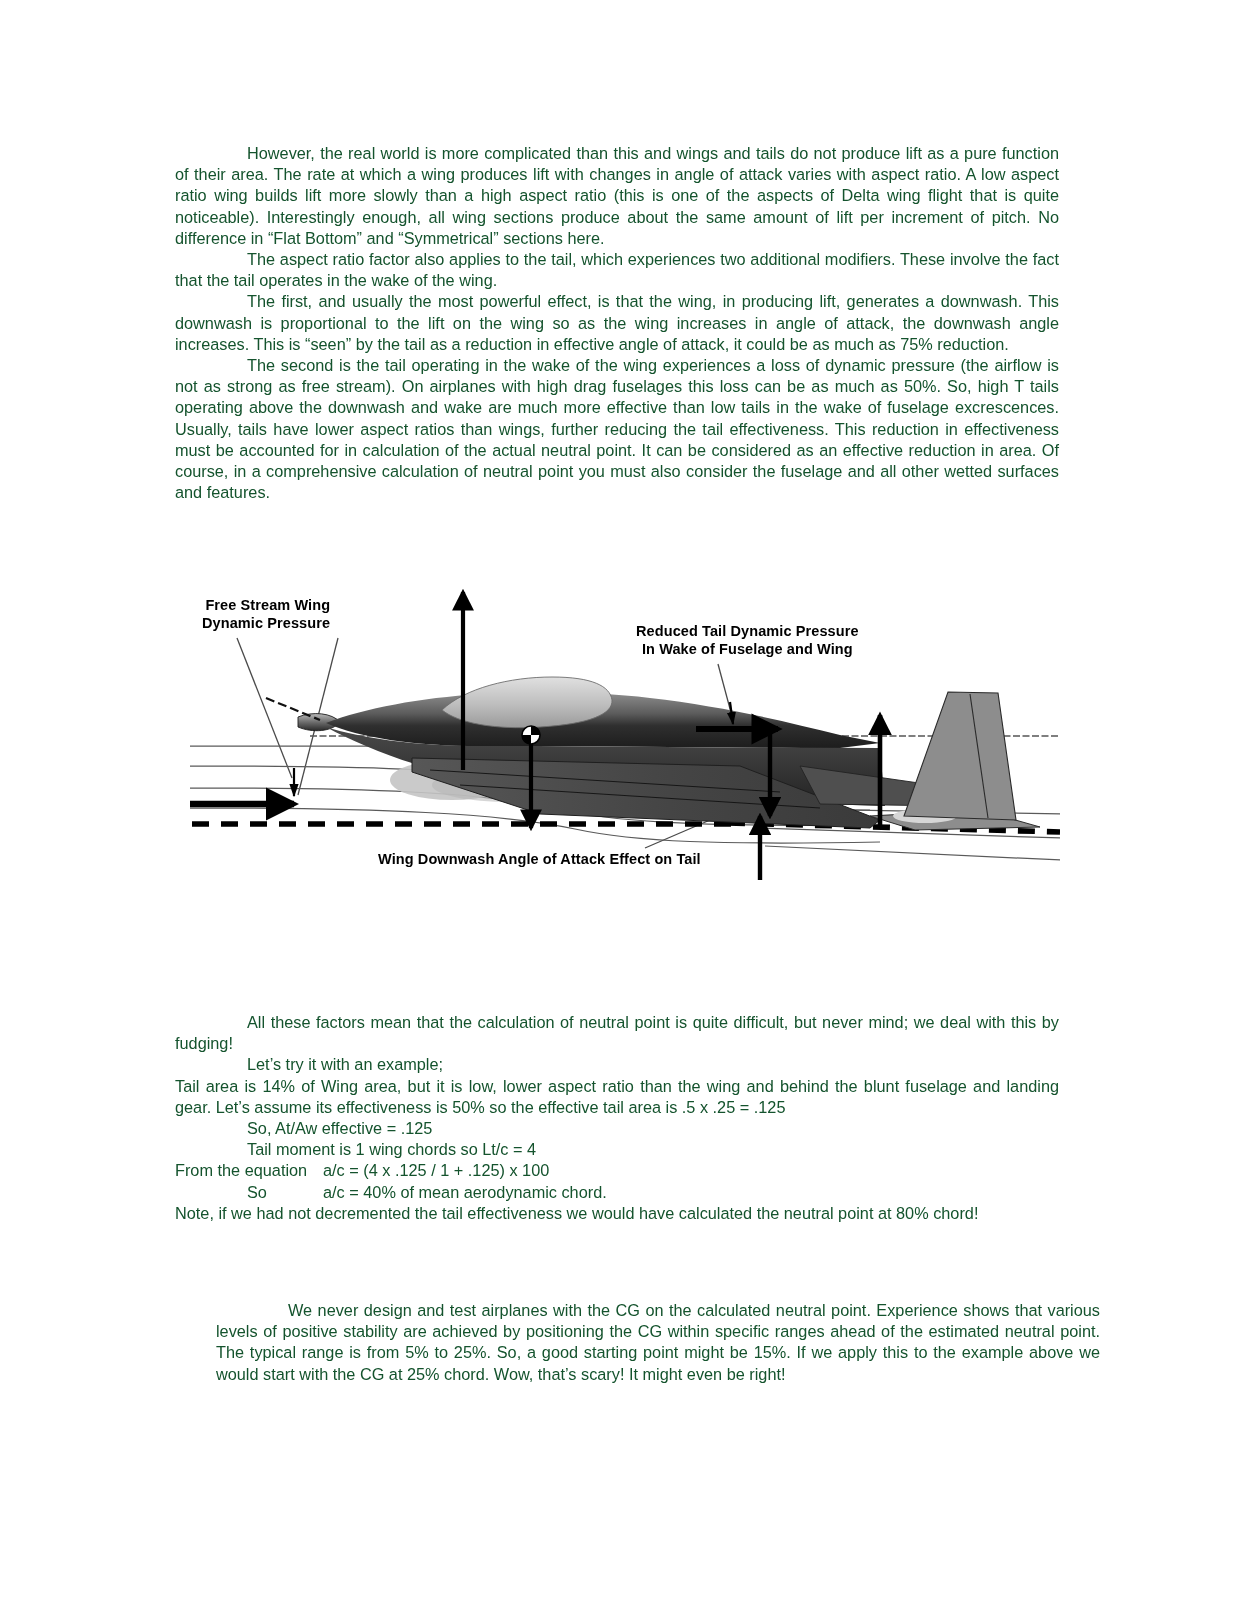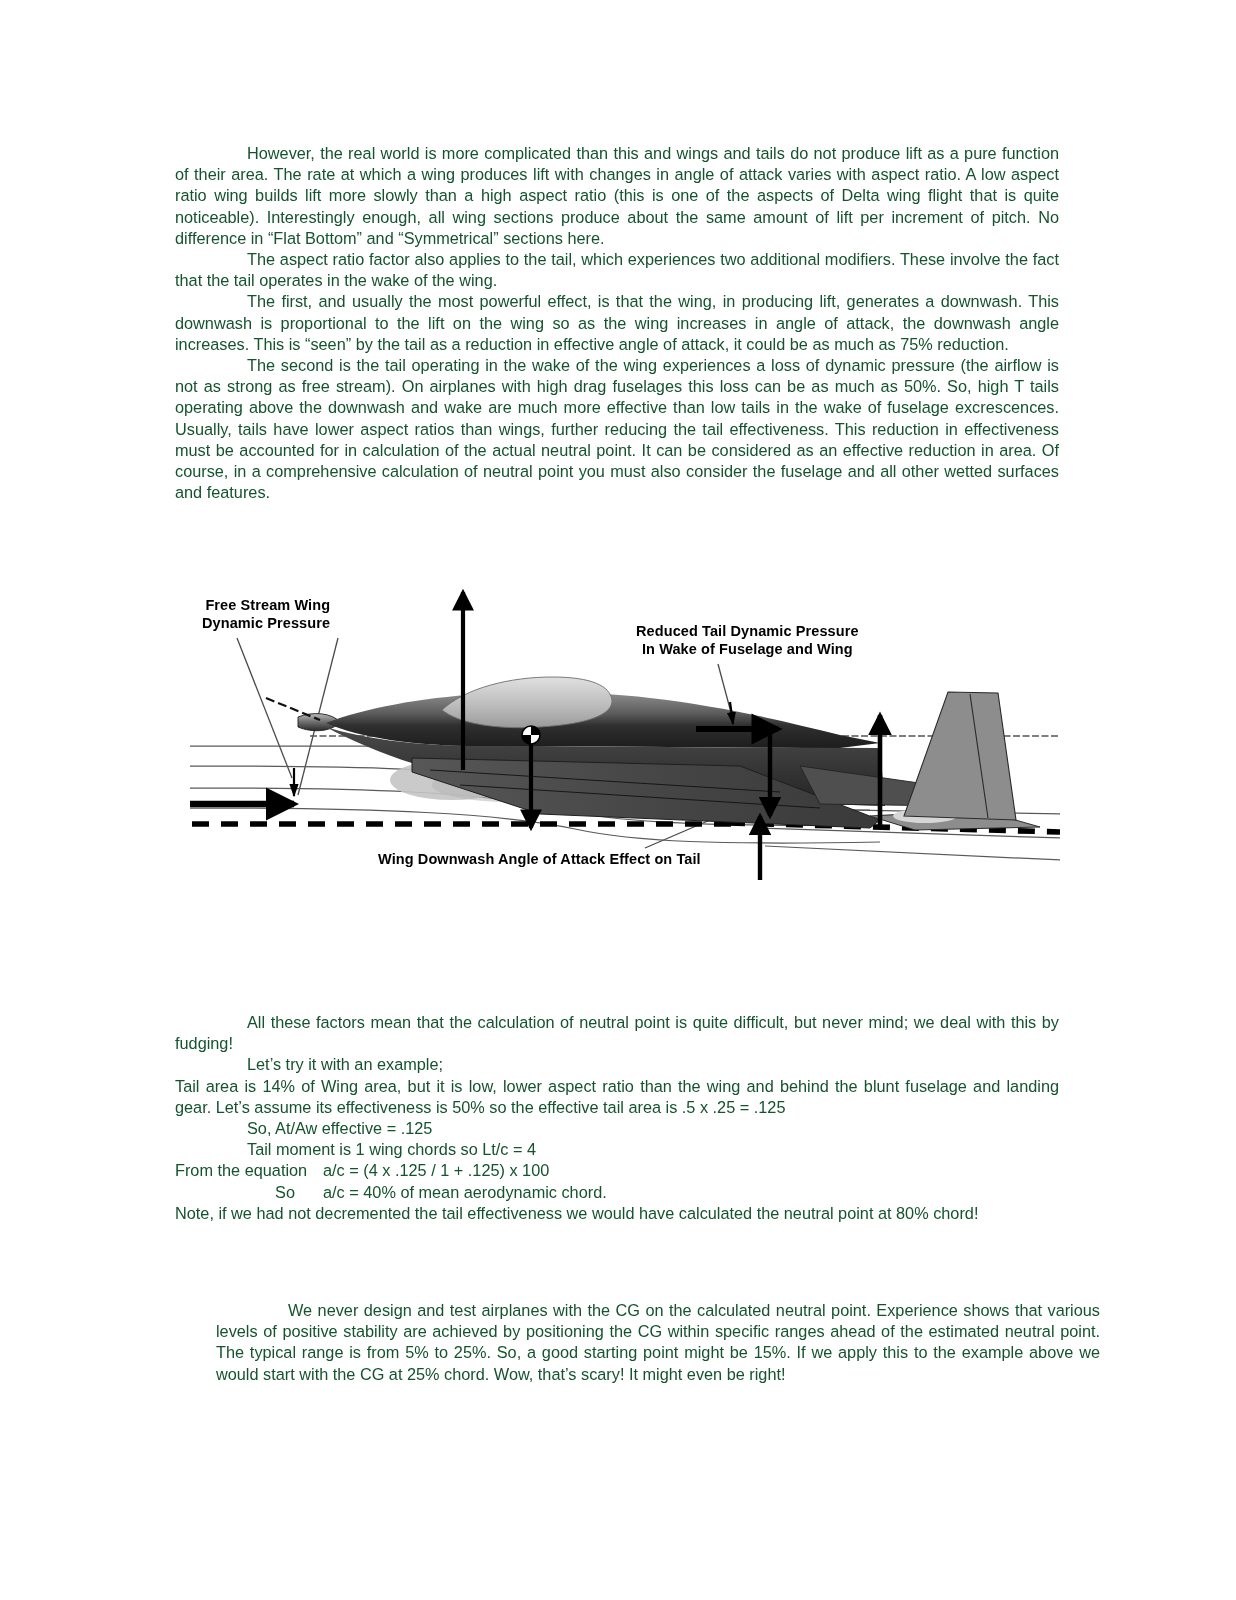--- a/index.html
+++ b/index.html
@@ -240,21 +240,21 @@
   </div>
 
   <div class="textblock" style="top:1012px;">
     <p class="indent">All these factors mean that the calculation of neutral point is quite difficult, but never mind; we deal with this by fudging!</p>
     <p class="indent flush">Let’s try it with an example;</p>
     <p class="noindent">Tail area is 14% of Wing area, but it is low, lower aspect ratio than the wing and behind the blunt fuselage and landing gear.  Let’s assume its effectiveness is 50% so the effective tail area is .5 x .25 = .125</p>
 
     <p class="exline"><span class="tab1"></span><span>So, At/Aw effective = .125</span></p>
     <p class="exline"><span class="tab1"></span><span>Tail moment is 1 wing chords so Lt/c = 4</span></p>
     <p class="exline"><span class="lblcol">From the equation</span><span>a/c = (4 x .125 / 1 + .125) x 100</span></p>
-    <p class="exline"><span class="tab1"></span><span class="lblcol" style="width:76px;text-align:center;">So</span><span>a/c = 40% of mean aerodynamic chord.</span></p>
+    <p class="exline"><span class="tab1"></span><span class="lblcol" style="width:76px;">So</span><span>a/c = 40% of mean aerodynamic chord.</span></p>
 
     <p class="noindent">Note, if we had not decremented the tail effectiveness we would have calculated the neutral point at 80% chord!</p>
   </div>
 
   <div class="textblock" style="top:1300px;margin-left:41px;">
     <p class="indent">We never design and test airplanes with the CG on the calculated neutral point.  Experience shows that various levels of positive stability are achieved by positioning the CG within specific ranges ahead of the estimated neutral point.  The typical range is from 5% to 25%.  So, a good starting point might be 15%.  If we apply this to the example above we would start with the CG at 25% chord.  Wow, that’s scary!  It might even be right!</p>
   </div>
 
 </div>
 

